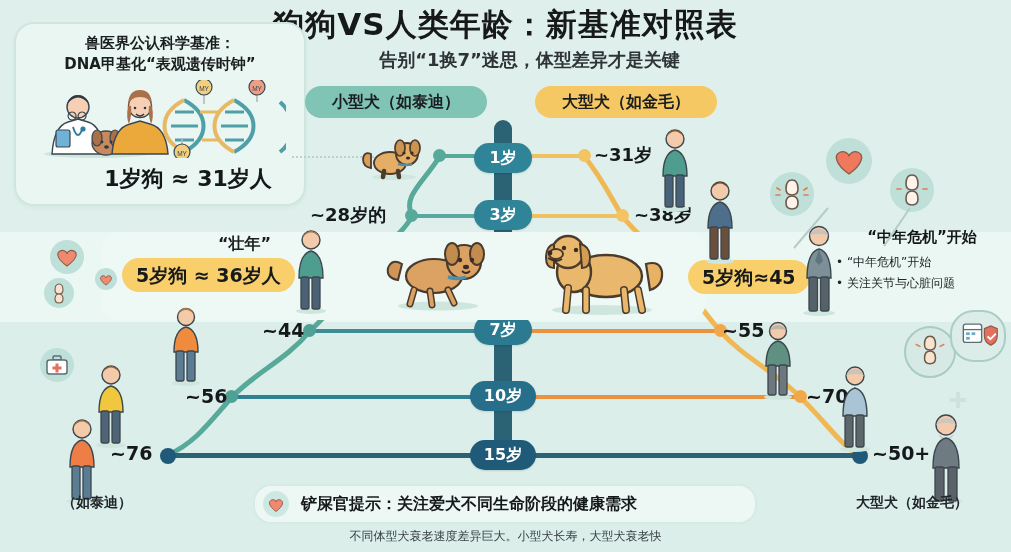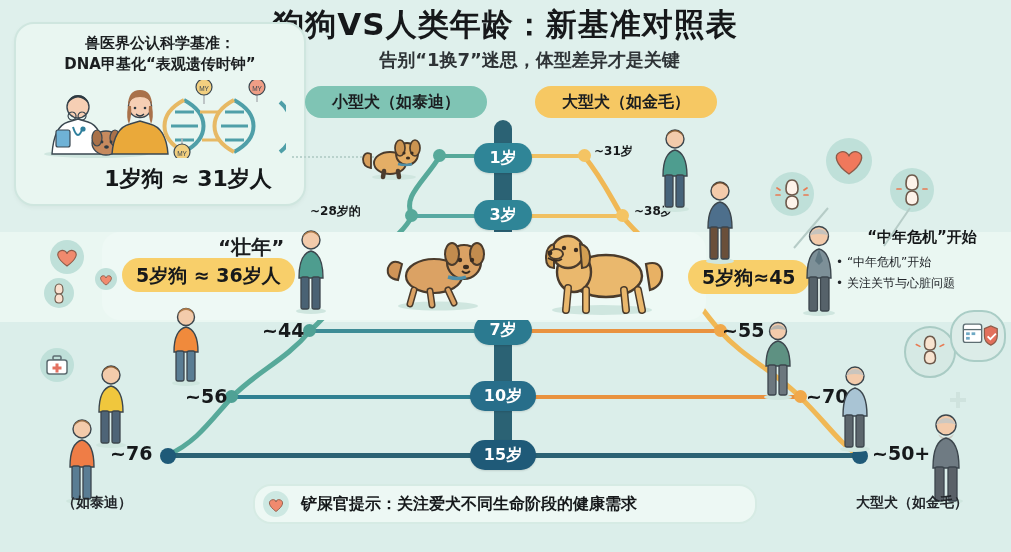--- a/index.html
+++ b/index.html
@@ -74,35 +74,35 @@
 
   
   .hline{position:absolute;height:4px;border-radius:2px;}
   .dot{position:absolute;width:13px;height:13px;border-radius:50%;}
 
   
   .vlabel{
     position:absolute;font-size:19px;font-weight:bold;color:#16191b;
     white-space:nowrap;font-family:"DejaVu Sans","Liberation Sans",sans-serif;
   }
-  .vlabel.small-font{font-size:12px;}
+  .vlabel.small-font{font-size:18px;}
 
   
   .prime-card{
     position:absolute;left:102px;top:232px;width:604px;height:88px;
     background:#eef9f5;border-radius:18px;
   }
   .chip{
     position:absolute;height:34px;line-height:34px;border-radius:17px;
     background:#f8cf6a;color:#17191b;font-size:19px;font-weight:bold;
     text-align:center;padding:0 14px;white-space:nowrap;
     font-family:"DejaVu Sans","Liberation Sans",sans-serif;
   }
   .quote-lbl{
-    position:absolute;font-size:20px;font-weight:bold;color:#1b1e20;
+    position:absolute;font-size:16px;font-weight:bold;color:#1b1e20;
     font-family:"DejaVu Sans","Liberation Sans",sans-serif;
   }
 
   
   .crisis{
     position:absolute;left:836px;top:228px;width:172px;
   }
   .crisis .ch{
     font-size:15px;font-weight:bold;color:#15181a;text-align:center;
     font-family:"DejaVu Sans","Liberation Sans",sans-serif;
@@ -540,14 +540,15 @@
 
   <div class="banner">
     <div class="heart-badge">
       <svg viewBox="0 0 26 26" width="26" height="26">
         <path d="M13 20.5 C 5.5 15 5 10.5 8.5 9 C 11.5 7.7 13 9.8 13 11 C 13 9.8 14.5 7.7 17.5 9 C 21 10.5 20.5 15 13 20.5z" fill="#f08a6e" stroke="#8d5b49" stroke-width=".9"></path>
       </svg>
     </div>
     <div class="btxt">铲屎官提示：关注爱犬不同生命阶段的健康需求</div>
   </div>
 
+  <div class="footnote">不同体型犬衰老速度差异巨大。小型犬长寿，大型犬衰老快</div>
 
 </div>
 
 </body></html>

